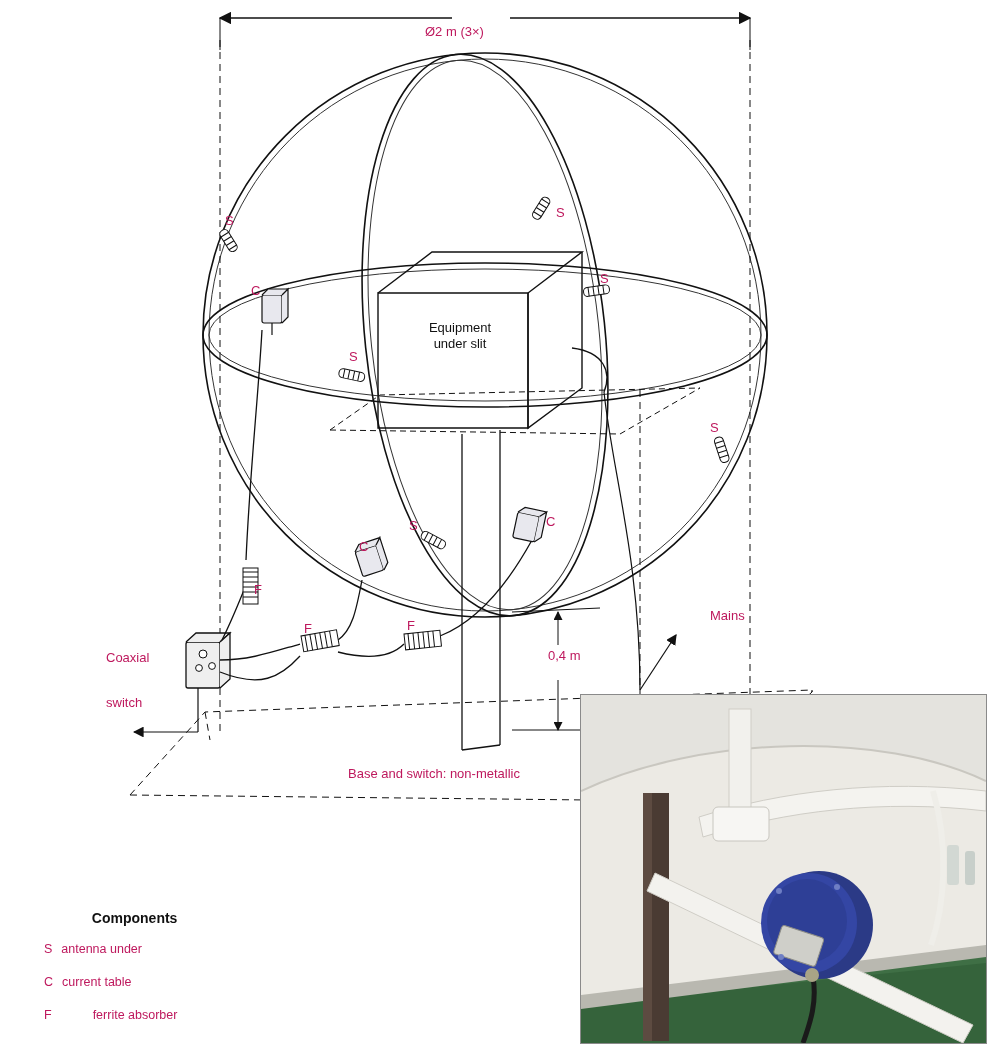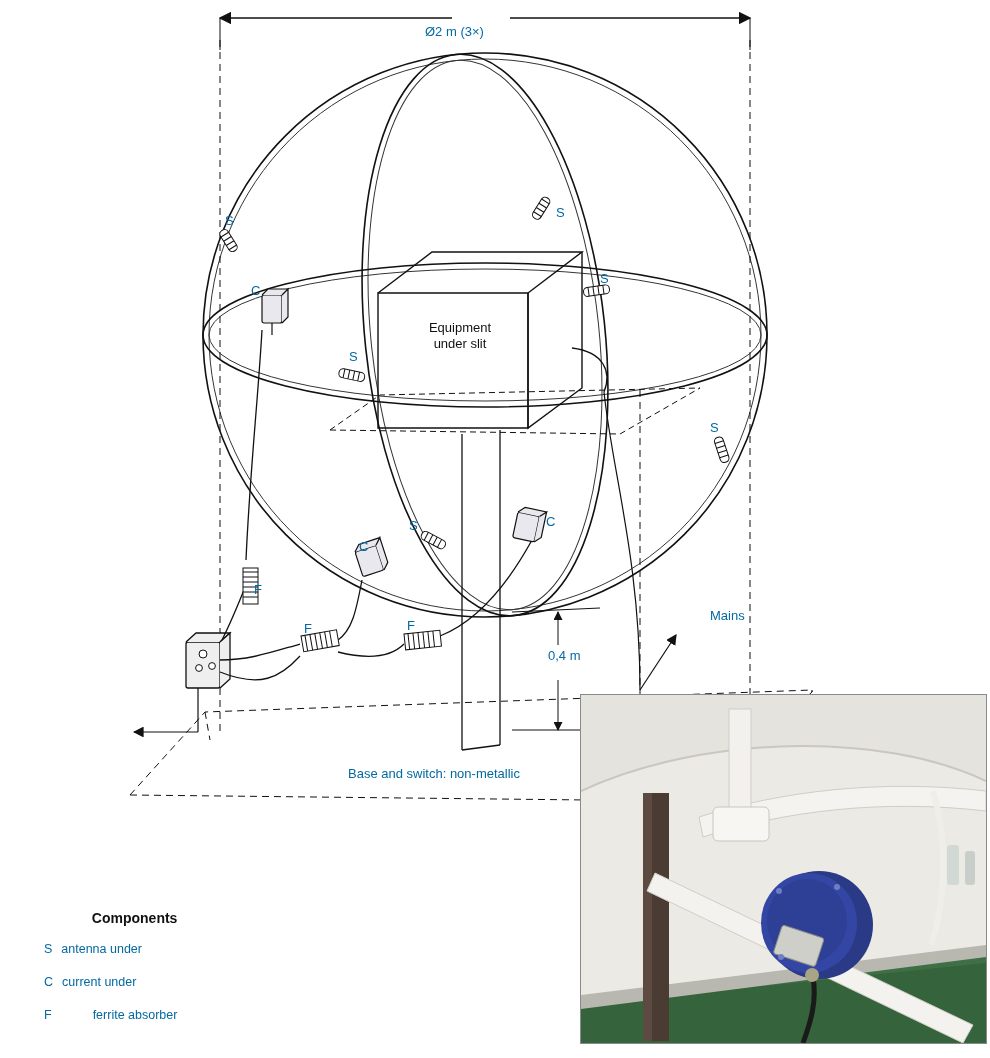--- a/index.html
+++ b/index.html
@@ -10,21 +10,21 @@
     height:1058px;
     position:relative;
     overflow:hidden;
   }
   #stage{position:relative;width:990px;height:1058px;}
   svg#diagram{position:absolute;left:0;top:0;width:990px;height:1058px;}
   .lbl{
     position:absolute;
     font-size:13px;
     line-height:15px;
-    color:#0369a1;
+    color:#be185d;
     white-space:pre;
   }
   .lbl.small{font-size:12.5px;}
   .comp-title{font-weight:bold;font-size:14px;}
   .photo{
     position:absolute;
     left:580px; top:694px;
     width:405px; height:348px;
     border:1px solid #8a8a8a;
     overflow:hidden;
@@ -218,20 +218,24 @@
     <div>Equipment</div>
     <div>under slit</div>
   </div>
 
   <div class="lbl" style="left:425px; top:24px;">Ø2 m (3×)</div>
 
   <div class="lbl" style="left:548px; top:648px;">0,4 m</div>
 
   <div class="lbl" style="left:710px; top:608px;">Mains</div>
 
+  <div class="lbl" style="left:106px; top:620px;">
+    <div>Coaxial</div>
+    <div>switch</div>
+  </div>
 
 
   <div class="lbl" style="left:348px; top:766px;">Base and switch: non-metallic</div>
 
   <div class="lbl" style="left:225px; top:213px;">S</div>
   <div class="lbl" style="left:556px; top:205px;">S</div>
   <div class="lbl" style="left:600px; top:271px;">S</div>
   <div class="lbl" style="left:349px; top:349px;">S</div>
   <div class="lbl" style="left:710px; top:420px;">S</div>
   <div class="lbl" style="left:409px; top:518px;">S</div>
@@ -245,21 +249,21 @@
   <div class="lbl" style="left:407px; top:618px;">F</div>
 
   <div style="position:absolute; left:44px; top:910px;text-align:right;">
     <div class="comp-title">Components</div>
     <div style="margin-top:16px; display:flex; gap:9px;">
       <span class="lbl small" style="position:relative;">S</span>
       <span class="lbl small" style="position:relative;">antenna under</span>
     </div>
     <div style="margin-top:18px; display:flex; gap:9px;">
       <span class="lbl small" style="position:relative;">C</span>
-      <span class="lbl small" style="position:relative;">current under</span>
+      <span class="lbl small" style="position:relative;">current table</span>
     </div>
     <div style="margin-top:18px; display:flex; gap:9px;">
       <span class="lbl small" style="position:relative;">F</span>
       <span class="lbl small" style="position:relative;padding-left:32px;">ferrite absorber</span>
     </div>
   </div>
 
   <div class="photo">
     <svg class="ph-inner" viewBox="0 0 405 348" preserveAspectRatio="none">
 

